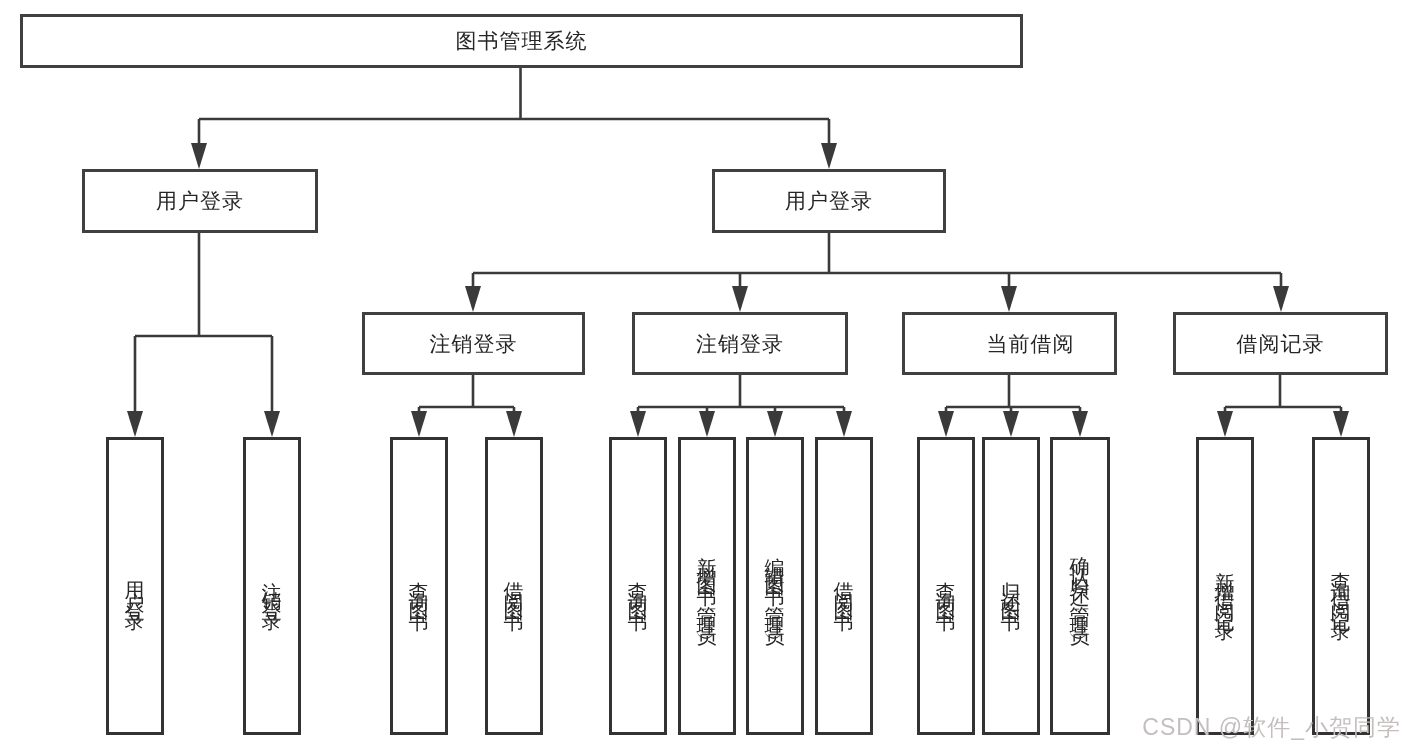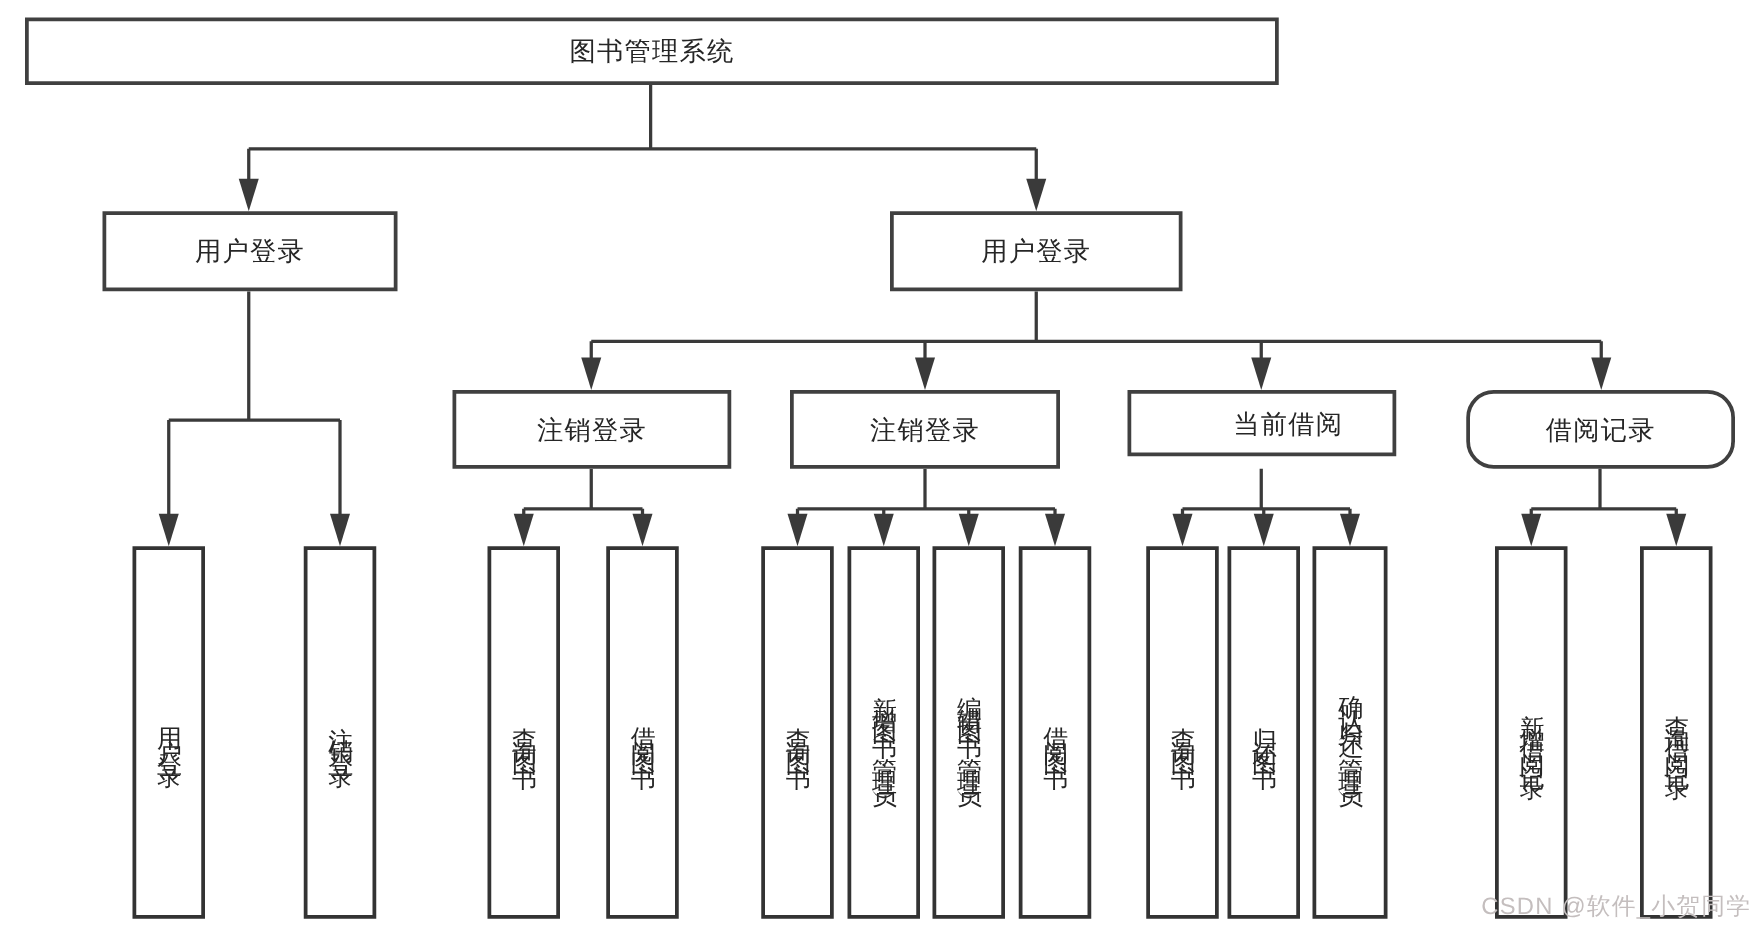--- a/index.html
+++ b/index.html
@@ -35,34 +35,34 @@
     writing-mode:vertical-rl;
     text-orientation:mixed;
     font-size:20px;color:#262626;
     letter-spacing:10px;
     line-height:1;
     white-space:nowrap;
   }
   .watermark{
     position:absolute;
     right:4px;top:712px;
-    font-size:19px;
+    font-size:23px;
     color:#c4bebe;
     letter-spacing:1px;
     z-index:5;
     white-space:nowrap;
   }
   
   .n-root{left:20px;top:14px;width:1003px;height:54px;}
   .n-userlogin{left:82px;top:169px;width:236px;height:64px;}
   .n-bookmgmt{left:712px;top:169px;width:234px;height:64px;}
   .n-newbook{left:362px;top:312px;width:223px;height:63px;}
   .n-borrow{left:632px;top:312px;width:216px;height:63px;}
-  .n-current{left:902px;top:312px;width:215px;height:53px;padding-left:42px;}
-  .n-record{left:1173px;top:312px;width:215px;height:63px;border-radius:22px;}
+  .n-current{left:902px;top:312px;width:215px;height:63px;padding-left:42px;}
+  .n-record{left:1173px;top:312px;width:215px;height:63px;}
   
   .v-l1{left:106px;}  .v-l2{left:243px;}
   .v-n1{left:390px;}  .v-n2{left:485px;}
   .v-b1{left:609px;}  .v-b2{left:678px;}  .v-b3{left:746px;}  .v-b4{left:815px;}
   .v-c1{left:917px;}  .v-c2{left:982px;}  .v-c3{left:1050px;width:60px;}
   .v-r1{left:1196px;} .v-r2{left:1312px;}
 </style>
 </head>
 <body>
 

